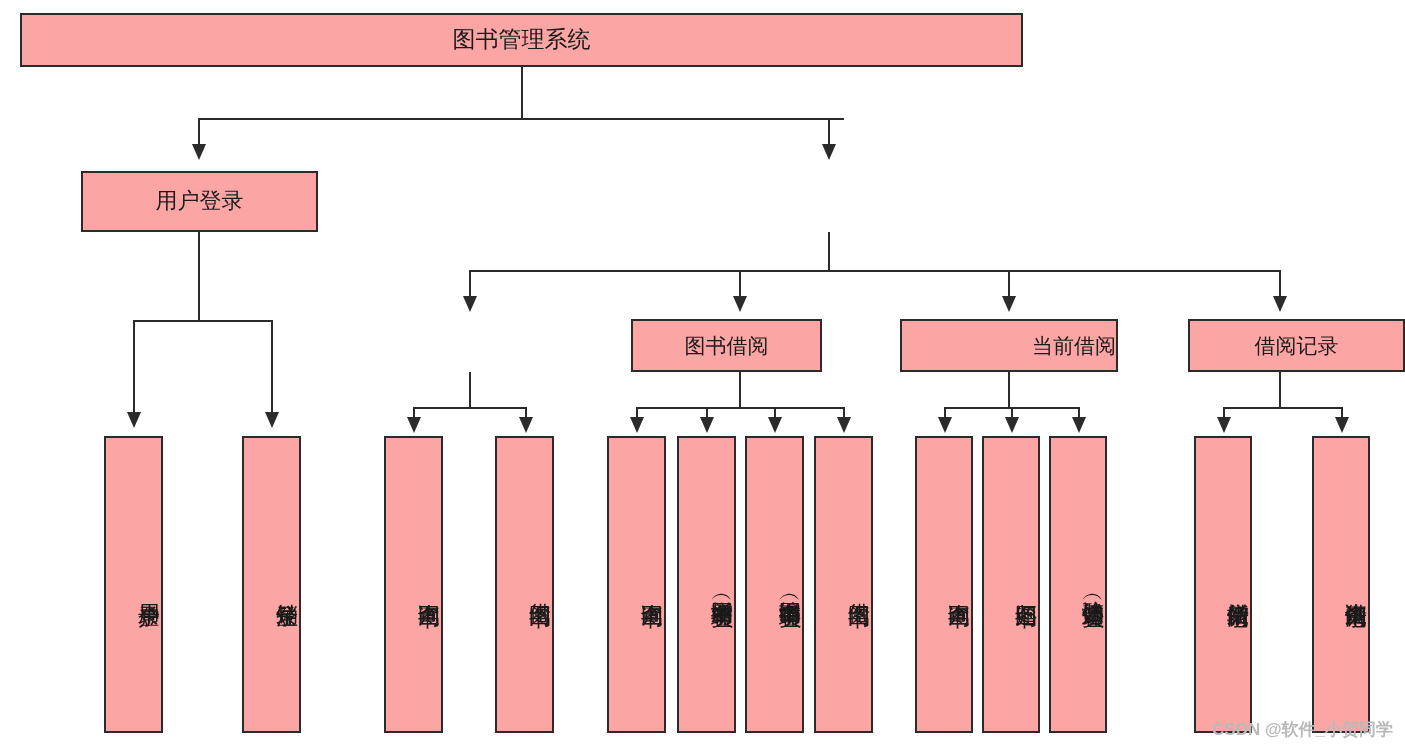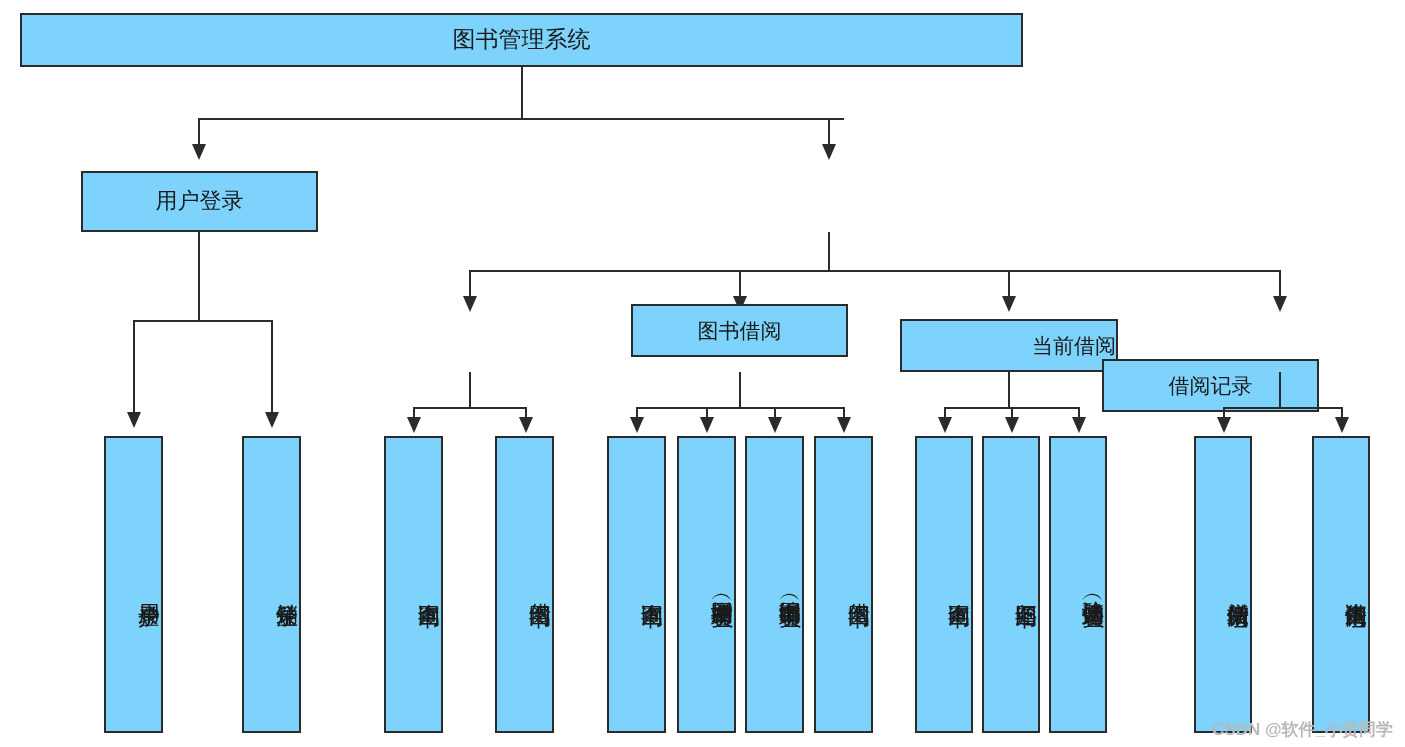--- a/index.html
+++ b/index.html
@@ -15,21 +15,21 @@
     width: 1405px;
     height: 747px;
     background: #ffffff;
     overflow: hidden;
   }
   
   .node {
     position: absolute;
     box-sizing: border-box;
     border: 2px solid #2b2b2b;
-    background: #7dd3fc;
+    background: #fca5a5;
     display: flex;
     align-items: center;
     justify-content: center;
     color: #1a1a1a;
     line-height: 1.12;
   }
   .node.root {
     font-size: 23px;
   }
   .node.lvl2 {
@@ -115,27 +115,27 @@
   <div class="ln hline" style="left:469px; top:270px; width:811px;"></div>
   <div class="ln vline" style="left:469px; top:270px; height:28px;"></div>
   <div class="arrow" style="left:463px; top:296px;"></div>
   <div class="ln vline" style="left:739px; top:270px; height:28px;"></div>
   <div class="arrow" style="left:733px; top:296px;"></div>
   <div class="ln vline" style="left:1008px; top:270px; height:28px;"></div>
   <div class="arrow" style="left:1002px; top:296px;"></div>
   <div class="ln vline" style="left:1279px; top:270px; height:28px;"></div>
   <div class="arrow" style="left:1273px; top:296px;"></div>
 
-  <div class="node lvl3" style="left:631px; top:304px; width:217px; height:53px;">
+  <div class="node lvl3" style="left:631px; top:319px; width:191px; height:53px;">
     <span class="label">图书借阅</span>
   </div>
   <div class="node lvl3" style="left:900px; top:319px; width:218px; height:53px;justify-content:flex-end;">
     <span class="label">当前借阅</span>
   </div>
-  <div class="node lvl3" style="left:1102px; top:319px; width:217px; height:53px;margin-top:40px;">
+  <div class="node lvl3" style="left:1188px; top:319px; width:217px; height:53px;">
     <span class="label">借阅记录</span>
   </div>
 
   <div class="ln vline" style="left:469px; top:372px; height:35px;"></div>
   <div class="ln hline" style="left:413px; top:407px; width:112px;"></div>
   <div class="ln vline" style="left:413px; top:407px; height:12px;"></div>
   <div class="arrow" style="left:407px; top:417px;"></div>
   <div class="ln vline" style="left:525px; top:407px; height:12px;"></div>
   <div class="arrow" style="left:519px; top:417px;"></div>
 

